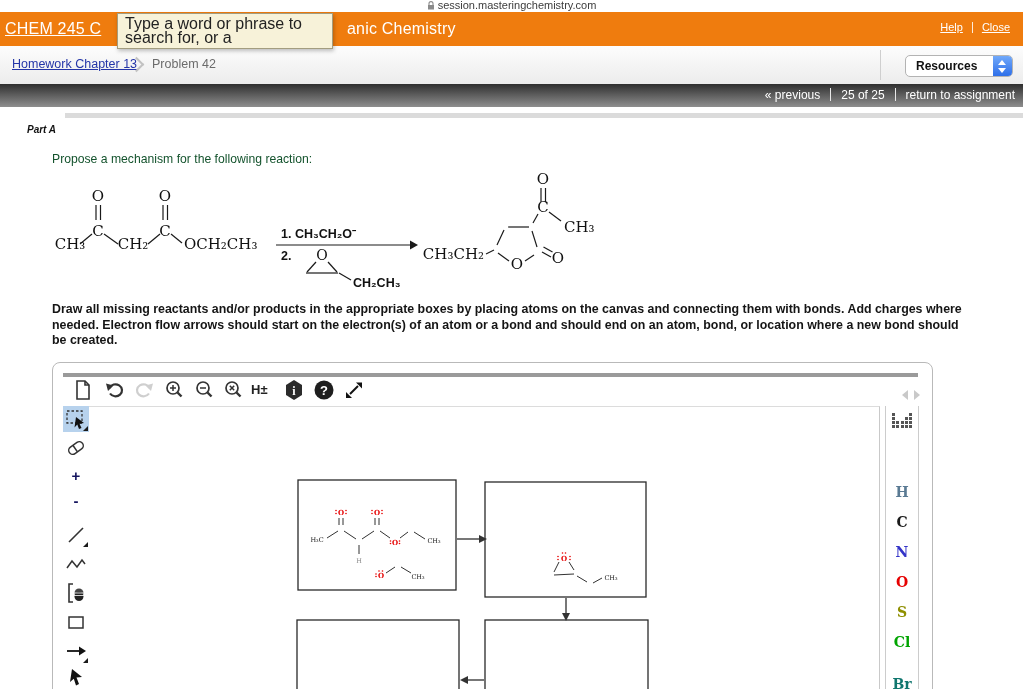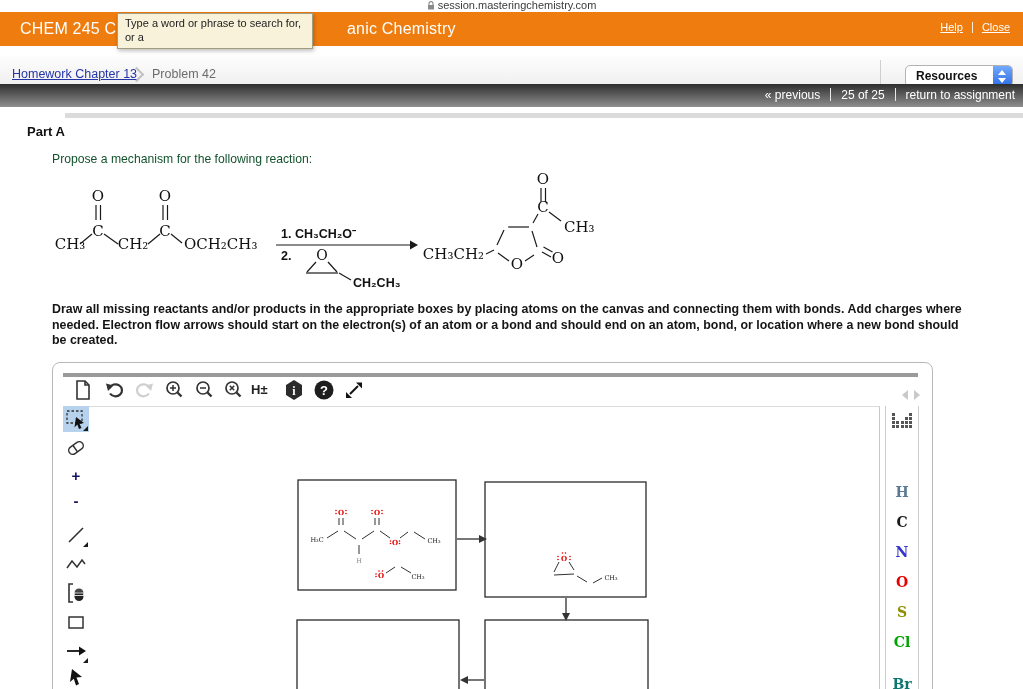--- a/index.html
+++ b/index.html
@@ -8,41 +8,41 @@
   
   #urlbar{left:0;top:0;width:1023px;height:12px;background:#fff;text-align:center;font-size:11px;color:#3c3c3c;line-height:10px;}
   #urlbar svg{vertical-align:-1px;margin-right:3px;}
   
   #appheader{left:0;top:12px;width:1023px;height:34px;background:#ef7c0e;}
   #appheader .ttl{position:absolute;top:8px;color:#fff;font-size:16px;letter-spacing:.2px;}
   #hdr-links{position:absolute;right:13px;top:9px;color:#fff;font-size:11px;}
   #hdr-links a{color:#fff;text-decoration:underline;cursor:pointer;}
   #hdr-links .vsep{display:inline-block;width:1px;height:11px;background:rgba(255,255,255,.85);margin:0 9px;vertical-align:-2px;}
   
-  #tooltip{left:117px;top:13px;width:196px;height:36px;background:#f7f2d9;border:1px solid #a39d7f;
-    box-shadow:1px 2px 4px rgba(0,0,0,.25);font-size:11px;color:#222;padding:3px 7px;line-height:13.5px;box-sizing:border-box;z-index:5;}
-  
-  #crumbbar{left:0;top:56px;width:1023px;height:38px;background:linear-gradient(180deg,#fdfdfd,#ececec);border-bottom:1px solid #c6c6c6;}
+  #tooltip{left:117px;top:13px;width:216px;height:36px;background:#f7f2d9;border:1px solid #a39d7f;
+    box-shadow:1px 2px 4px rgba(0,0,0,.25);font-size:16px;color:#222;padding:3px 7px;line-height:13.5px;box-sizing:border-box;z-index:5;}
+  
+  #crumbbar{left:0;top:46px;width:1023px;height:38px;background:linear-gradient(180deg,#fdfdfd,#ececec);border-bottom:1px solid #c6c6c6;}
   #crumb-link{position:absolute;left:12px;top:11px;font-size:12.5px;color:#2435a8;text-decoration:underline;cursor:pointer;}
   .crumb-chev{position:absolute;left:131px;top:13px;width:9px;height:9px;border-top:2px solid #c2c2c2;border-right:2px solid #c2c2c2;transform:rotate(45deg);}
   #crumb-cur{position:absolute;left:152px;top:11px;font-size:12.5px;color:#6b6b6b;}
   #crumb-div{position:absolute;left:880px;top:4px;width:1px;height:30px;background:#cfcfcf;}
   #resources{position:absolute;left:905px;top:9px;width:108px;height:22px;background:#fff;border:1px solid #b3b3b3;border-radius:5px;box-sizing:border-box;cursor:pointer;}
   #resources .lbl{position:absolute;left:10px;top:3px;font-size:12px;color:#111;font-weight:bold;}
   #resources .stepper{position:absolute;right:0;top:0;width:19px;height:20px;border-radius:0 4px 4px 0;background:linear-gradient(180deg,#71a9fa,#2e6fe9);}
   .tri-up{position:absolute;left:5px;top:4px;width:0;height:0;border-left:4px solid transparent;border-right:4px solid transparent;border-bottom:5px solid #fff;}
   .tri-dn{position:absolute;left:5px;bottom:3px;width:0;height:0;border-left:4px solid transparent;border-right:4px solid transparent;border-top:5px solid #fff;}
   
   #navbar{left:0;top:84px;width:1023px;height:23px;background:linear-gradient(180deg,#2e2e2e 0%,#565656 40%,#8e8e8e 100%);
     color:#fff;font-size:12px;line-height:23px;text-align:right;padding-right:8px;box-sizing:border-box;}
   #navbar .vsep{display:inline-block;width:1px;height:13px;background:#e8e8e8;margin:0 10px;vertical-align:-2px;}
   #navbar a{color:#fff;text-decoration:none;cursor:pointer;}
   #divider2{left:65px;top:113px;width:958px;height:5px;background:#dbdbdb;}
   
-  #parta{left:27px;top:124px;font-size:13px;font-weight:bold;color:#111;}
+  #parta{left:27px;top:124px;font-size:10px;font-weight:bold;color:#111;font-style:italic;}
   #prompt{left:52px;top:152px;font-size:12.2px;color:#14532d;}
   #instructions{left:52px;top:302px;width:920px;font-size:12.4px;font-weight:bold;color:#151515;line-height:15.6px;}
   
   #rxn{left:40px;top:168px;}
   .chem{font-family:"DejaVu Serif","Liberation Serif",serif;}
   
   #editor{left:52px;top:362px;width:881px;height:340px;border:1px solid #b9b9b9;border-radius:8px;background:#fff;box-sizing:border-box;}
   #ed-topbar{position:absolute;left:10px;top:10px;width:855px;height:4px;background:#9a9a9a;}
   .tbtn{position:absolute;top:16px;width:22px;height:22px;cursor:pointer;}
   #pager{position:absolute;left:849px;top:23px;width:18px;height:10px;}
@@ -64,21 +64,21 @@
 <body>
 
 <div class="abs" id="urlbar">
   <svg width="8" height="9" viewBox="0 0 8 9">
       <rect x="1" y="4" width="6" height="4.5" fill="#8a8a8a"></rect>
       <path d="M2 4 V2.6 A2 2 0 0 1 6 2.6 V4" fill="none" stroke="#8a8a8a" stroke-width="1.1"></path>
     </svg><span>session.masteringchemistry.com</span>
 </div>
 
 <div class="abs" id="appheader">
-  <span class="ttl" style="left:20px;">CHEM 245 C</span>
+  <span class="ttl" style="left:5px;text-decoration:underline;">CHEM 245 C</span>
   <span class="ttl" style="left:347px;">anic Chemistry</span>
   <div id="hdr-links">
     <a>Help</a><span class="vsep"></span><a>Close</a>
   </div>
 </div>
 <div class="abs" id="tooltip">
   <div>Type a word or phrase to search for, or a</div>
 </div>
 
 <div class="abs" id="crumbbar">

